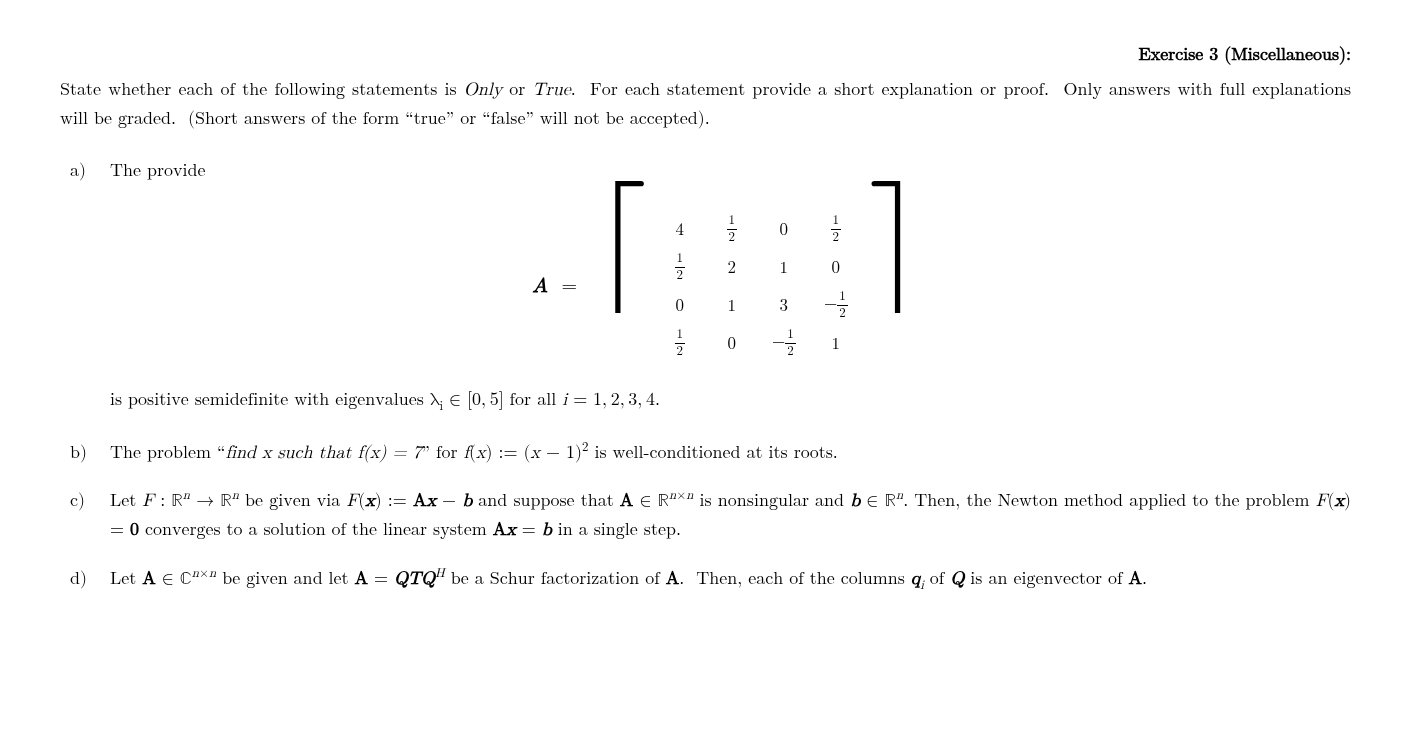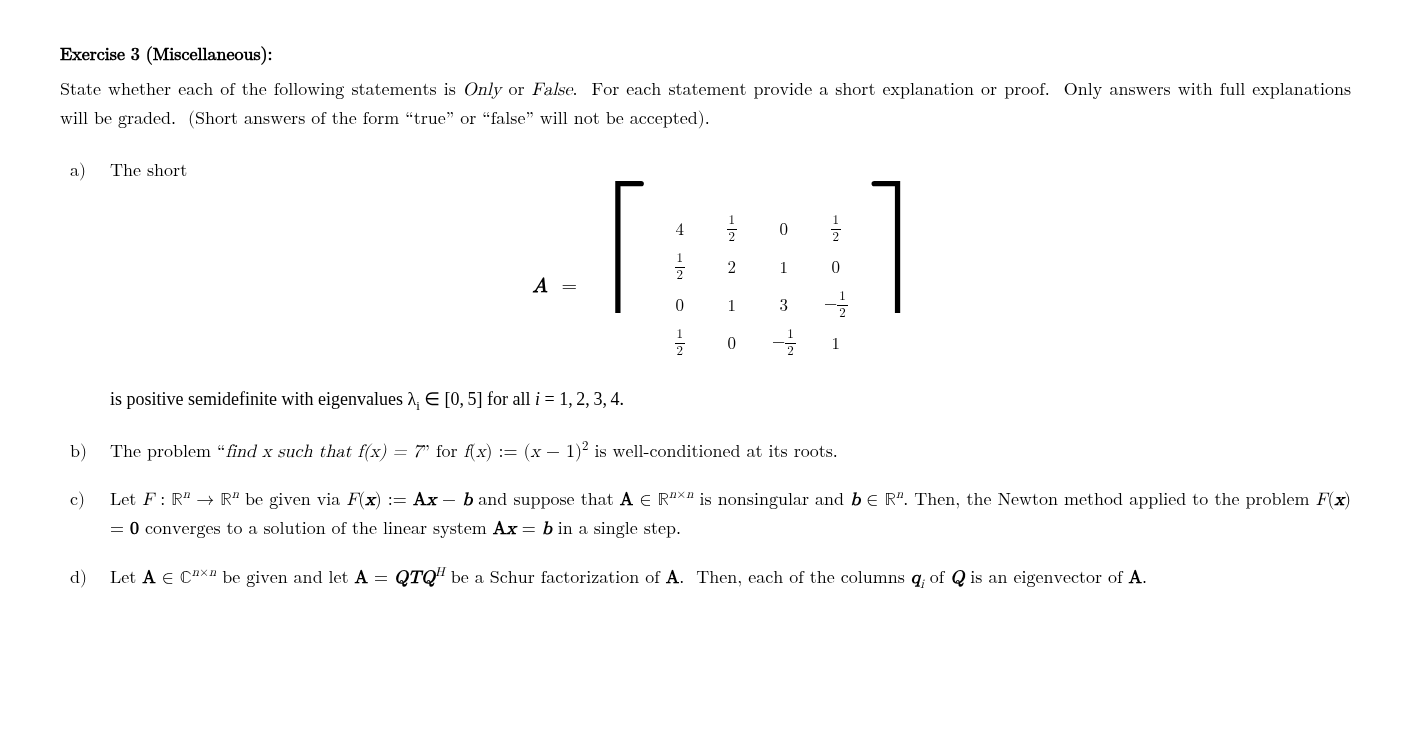--- a/index.html
+++ b/index.html
@@ -9,20 +9,21 @@
       font-size: 18px;
       line-height: 1.6;
       color: #000;
       padding: 40px 60px;
       max-width: 1411px;
     }
 
     .exercise-title {
       font-weight: bold;
       margin-bottom: 6px;
+      text-align: right;
     }
 
     .intro-text {
       text-align: justify;
       margin-bottom: 24px;
     }
 
     .parts {
       margin-left: 10px;
     }
@@ -116,51 +117,50 @@
       line-height: 1.2;
     }
 
     .frac .den {
       padding: 0 2px;
       line-height: 1.2;
     }
 
     .matrix-caption {
       margin-top: 4px;
-      font-family: Liberation Serif, serif;
     }
 
     em { font-style: italic; }
     strong, b { font-weight: bold; }
 
     sup { font-size: 0.72em; vertical-align: super; }
     sub { font-size: 0.72em; vertical-align: sub; }
   </style>
 </head>
 <body>
 
 <div>
 
   <div class="exercise-title">
     Exercise 3 (Miscellaneous):
   </div>
 
   <div class="intro-text">
-    State whether each of the following statements is <em>Only</em> or <em>False</em>.&nbsp; For each statement provide a short
+    State whether each of the following statements is <em>Only</em> or <em>True</em>.&nbsp; For each statement provide a short
     explanation or proof.&nbsp; Only answers with full explanations will be graded.&nbsp; (Short answers of the form
     “true” or “false” will not be accepted).
   </div>
 
   <div class="parts">
 
     <div class="part">
       <div class="part-label">a)</div>
       <div class="part-content">
         <div class="matrix-section">
-          <div class="matrix-intro">The short</div>
+          <div class="matrix-intro">The provide</div>
 
           <div class="matrix-display">
             <span class="matrix-label"><strong><em>A</em></strong></span>
             <span class="equals">=</span>
             <div class="matrix-bracket">
               <span class="bracket-left">⎡</span>
               <div class="matrix-grid">
 
                 <span class="cell">4</span>
                 <span class="cell"><span class="frac">

